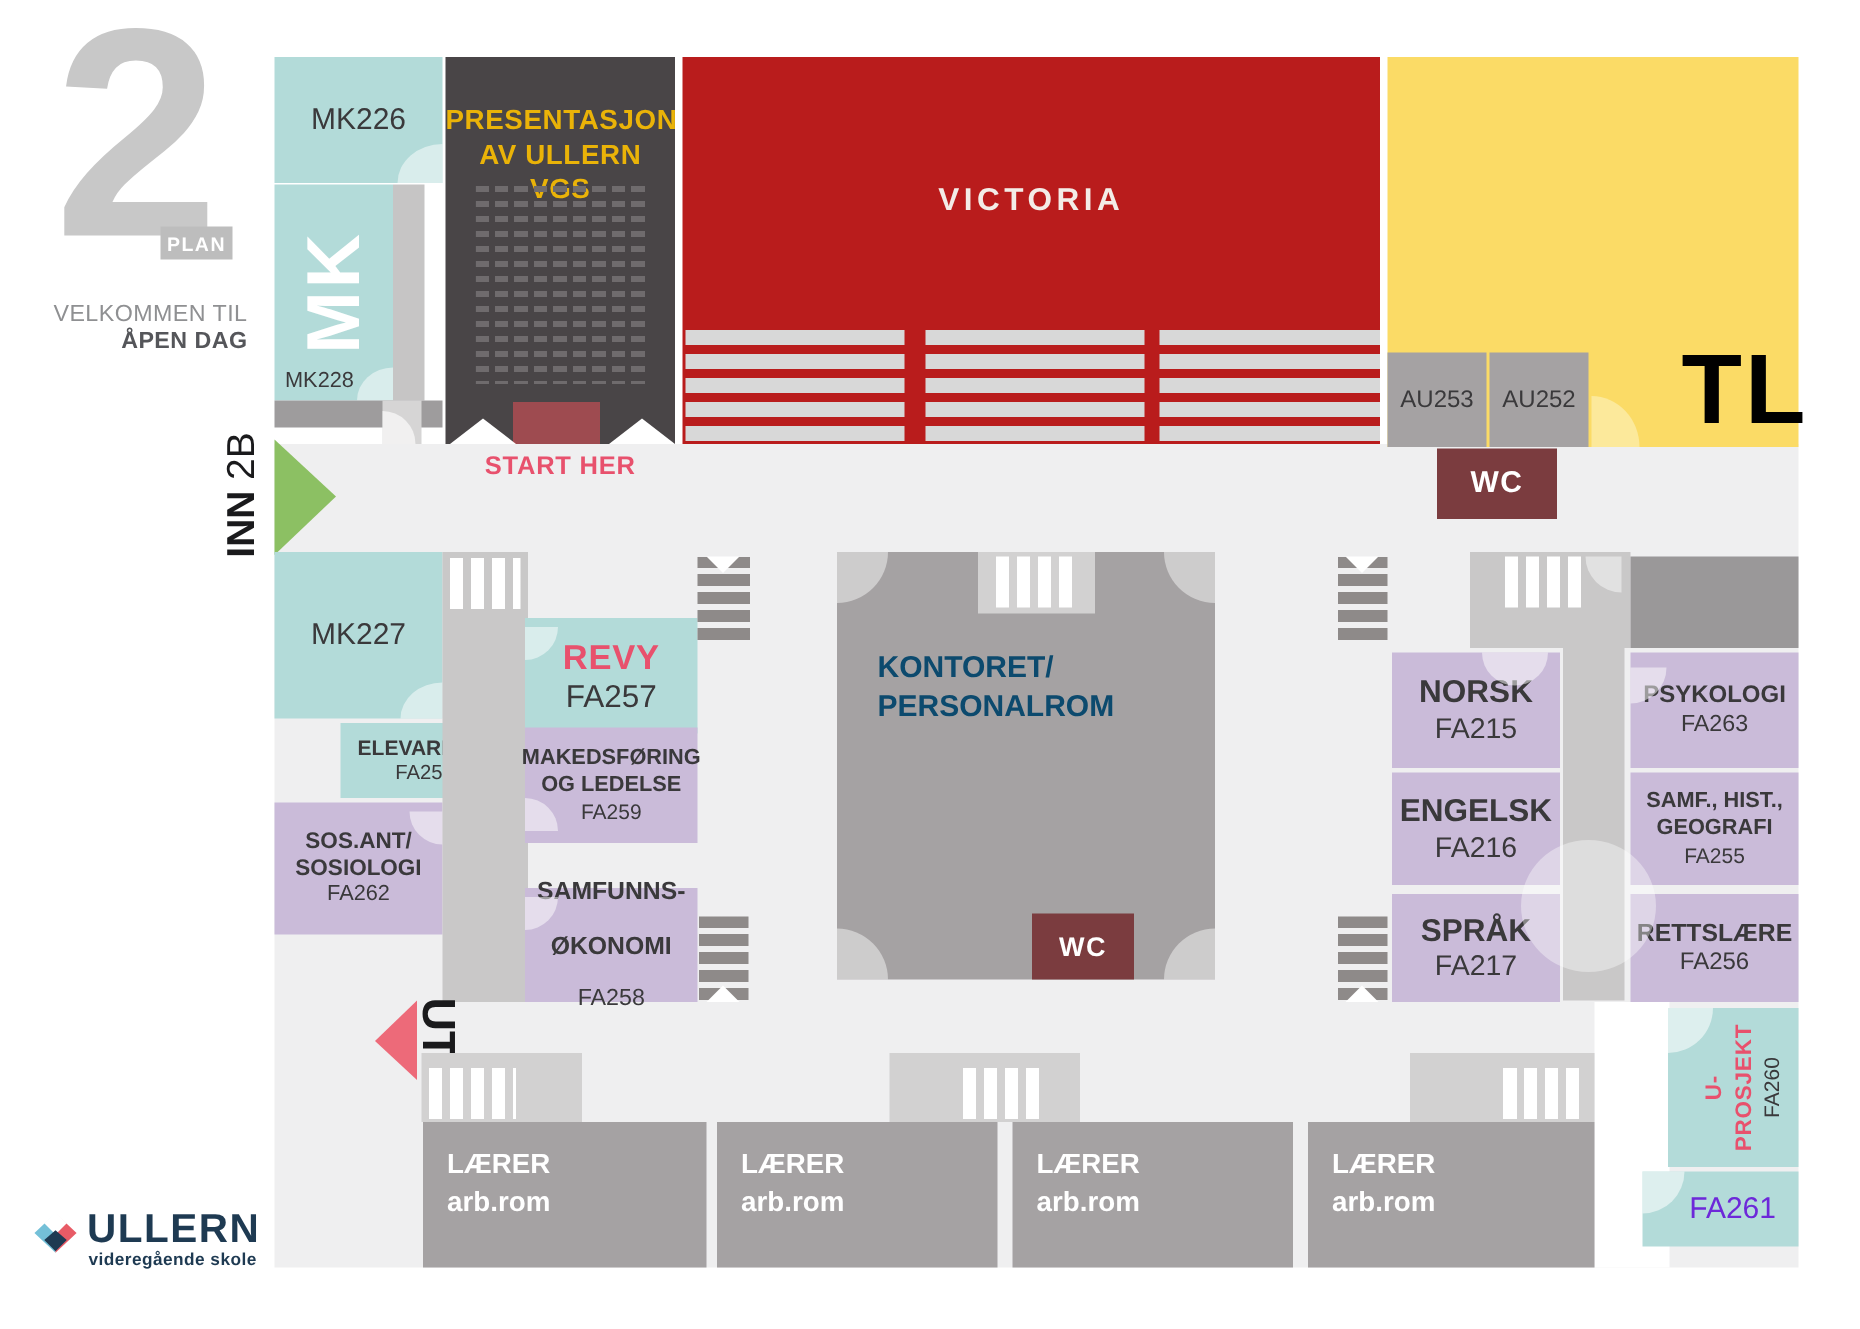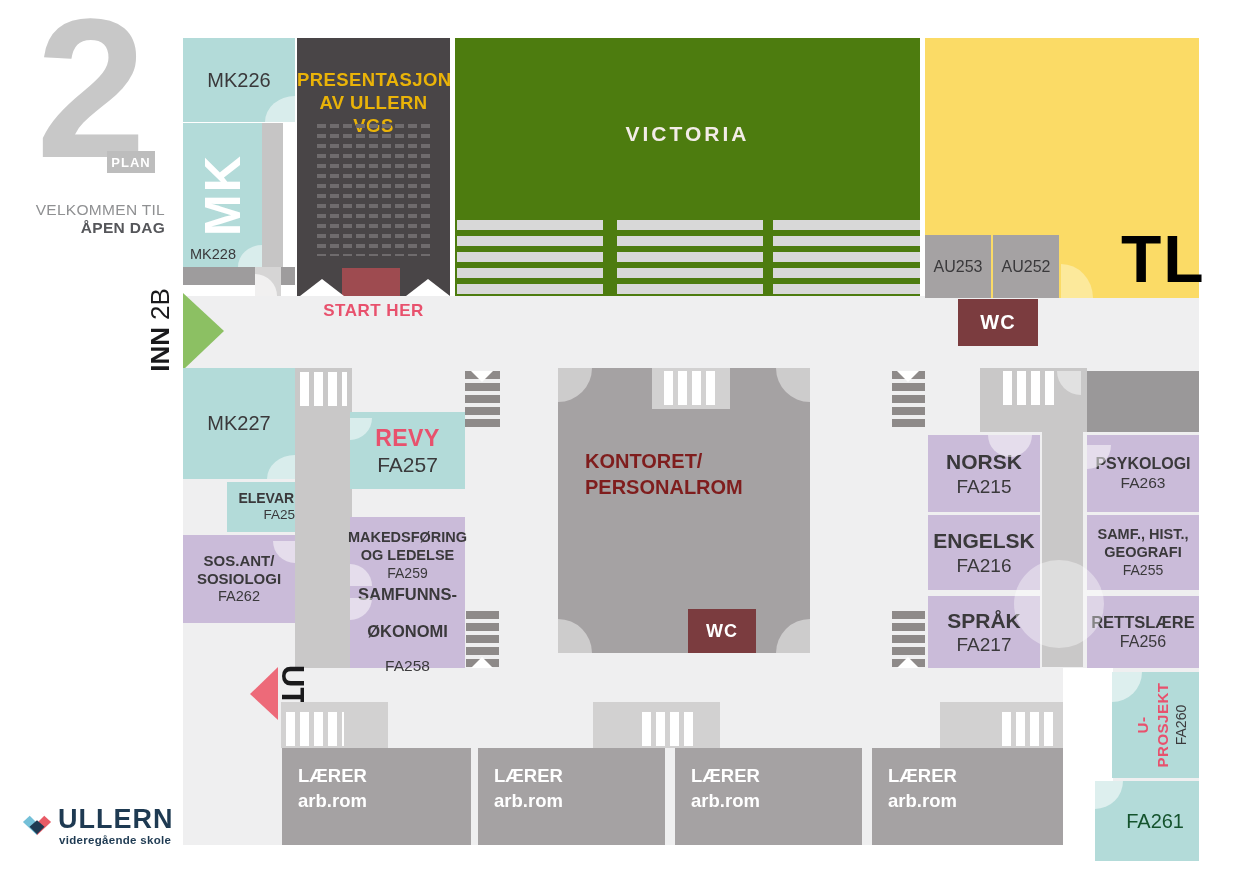--- a/index.html
+++ b/index.html
@@ -68,21 +68,21 @@
     <div class="seats" style="left:20px;top:86px;width:114px;height:132px;"></div>
     <div class="abs" style="left:45px;top:230px;width:58px;height:28px;background:#9e4b50;"></div>
     <div class="abs" style="left:3px;bottom:0;width:0;height:0;border-left:22px solid transparent;
                 border-right:22px solid transparent;border-bottom:17px solid #fff;"></div>
     <div class="abs" style="left:109px;bottom:0;width:0;height:0;border-left:22px solid transparent;
                 border-right:22px solid transparent;border-bottom:17px solid #fff;"></div>
   </div>
   <div class="abs b" style="left:297px;top:301px;width:153px;text-align:center;font-size:17px;
               color:#e8516d;letter-spacing:.5px;">START HER</div>
 
-  <div class="abs" style="left:455px;top:38px;width:465px;height:258px;background:#4d7c0f;">
+  <div class="abs" style="left:455px;top:38px;width:465px;height:258px;background:#b91c1c;">
     <div class="abs" style="top:84px;left:0;right:0;text-align:center;color:#f3ece7;font-weight:bold;
                 font-size:21px;letter-spacing:3px;">VICTORIA</div>
     <div class="vbars" style="left:2px;top:182px;width:146px;height:76px;"></div>
     <div class="vbars" style="left:162px;top:182px;width:146px;height:76px;"></div>
     <div class="vbars" style="left:318px;top:182px;width:147px;height:76px;"></div>
   </div>
 
   <div class="abs" style="left:925px;top:38px;width:274px;height:260px;background:#fbdb66;">
     <div class="abs" style="left:196px;top:190px;font-size:66px;line-height:62px;font-weight:bold;color:#000000;letter-spacing:2px;">TL</div>
     <div class="room grayroom" style="left:0;top:197px;width:66px;height:63px;">
@@ -122,21 +122,21 @@
 
   <div class="abs corridor" style="left:295px;top:368px;width:57px;height:300px;">
     <div class="whitebars" style="left:5px;top:4px;width:47px;height:34px;"></div>
   </div>
 
   <div class="room teal" style="left:350px;top:412px;width:115px;height:77px;">
     <span class="b" style="font-size:23px;color:#e8516d;letter-spacing:.5px;">REVY</span>
     <span style="font-size:21px;">FA257</span>
     <span class="arc" style="left:0;top:6px;width:22px;height:22px;border-radius:0 0 100% 0;"></span>
   </div>
-  <div class="room purple" style="left:350px;top:517px;width:115px;height:77px;align-items:center;">
+  <div class="room purple" style="left:350px;top:485px;width:115px;height:77px;align-items:center;">
     <span class="b" style="font-size:14.5px;">MAKEDSFØRING</span>
     <span class="b" style="font-size:14.5px;">OG LEDELSE</span>
     <span style="font-size:14px;">FA259</span>
     <span class="arc" style="left:0;bottom:8px;width:22px;height:22px;border-radius:0 100% 0 0;"></span>
   </div>
   <div class="room purple" style="left:350px;top:592px;width:115px;height:76px;gap:16px;">
     <span class="b" style="font-size:16.5px;">SAMFUNNS-</span>
     <span class="b" style="font-size:16.5px;">ØKONOMI</span>
     <span style="font-size:15.5px;">FA258</span>
     <span class="arc" style="left:0;top:6px;width:22px;height:22px;border-radius:0 0 100% 0;"></span>
@@ -152,21 +152,21 @@
     <span class="tridown" style="left:5px;"></span>
   </div>
   <div class="stairbars" style="left:892px;top:611px;width:33px;height:57px;">
     <span class="triup" style="left:5px;"></span>
   </div>
 
   <div class="abs grayroom" style="left:558px;top:368px;width:252px;height:285px;background:#a5a2a3;">
     <div class="abs" style="left:94px;top:0;width:78px;height:41px;background:#d2d1d1;">
       <span class="whitebars" style="left:12px;top:3px;width:54px;height:34px;"></span>
     </div>
-    <div class="abs" style="left:27px;top:64px;color:#7f1d1d;font-weight:bold;font-size:20px;line-height:1.3;margin-top:16px;">
+    <div class="abs" style="left:27px;top:64px;color:#0c4a6e;font-weight:bold;font-size:20px;line-height:1.3;">
       <span>KONTORET/</span><br>
       <span>PERSONALROM</span>
     </div>
     <div class="wc" style="left:130px;top:241px;width:68px;height:44px;font-size:18px;position:absolute;">WC</div>
     <span class="arc" style="left:0;top:0;width:34px;height:34px;border-radius:0 0 100% 0;background:rgba(255,255,255,.45);"></span>
     <span class="arc" style="right:0;top:0;width:34px;height:34px;border-radius:0 0 0 100%;background:rgba(255,255,255,.45);"></span>
     <span class="arc" style="left:0;bottom:0;width:34px;height:34px;border-radius:0 100% 0 0;background:rgba(255,255,255,.45);"></span>
     <span class="arc" style="right:0;bottom:0;width:34px;height:34px;border-radius:100% 0 0 0;background:rgba(255,255,255,.45);"></span>
   </div>
 
@@ -248,22 +248,22 @@
   </div>
 
   <div class="abs teal" style="left:1112px;top:672px;width:87px;height:106px;">
     <div class="abs" style="left:-7px;top:31px;width:100px;height:44px;transform:rotate(-90deg);
                             text-align:center;line-height:1.3;">
       <span class="b" style="font-size:15px;color:#e8516d;letter-spacing:.5px;display:block;">U-PROSJEKT</span>
       <span style="font-size:14px;color:#3a393b;display:block;">FA260</span>
     </div>
     <span class="arc" style="left:0;top:0;width:30px;height:30px;border-radius:0 0 100% 0;background:rgba(255,255,255,.55);"></span>
   </div>
-  <div class="abs teal" style="left:1095px;top:781px;width:104px;height:80px;display:flex;align-items:center;
-              justify-content:flex-end;padding-right:15px;box-sizing:border-box;color:#14532d;">
+  <div class="abs teal" style="left:1095px;top:781px;width:104px;height:50px;display:flex;align-items:center;
+              justify-content:flex-end;padding-right:15px;box-sizing:border-box;color:#6d28d9;">
     <span style="font-size:20px;">FA261</span>
     <span class="arc" style="left:0;top:0;width:28px;height:28px;border-radius:0 0 100% 0;background:rgba(255,255,255,.55);"></span>
   </div>
 
   <svg class="abs" style="left:22px;top:806px;" width="30" height="32" viewBox="0 0 32 30">
     <polygon points="16,1 1,15 16,29" fill="#74c0d8"></polygon>
     <polygon points="16,1 31,15 16,29" fill="#e85b66"></polygon>
     <polygon points="16,0 8,8 16,16 24,8" fill="#ffffff"></polygon>
     <polygon points="16,13 24,20 16,28 8,20" fill="#1e3a52"></polygon>
   </svg>

